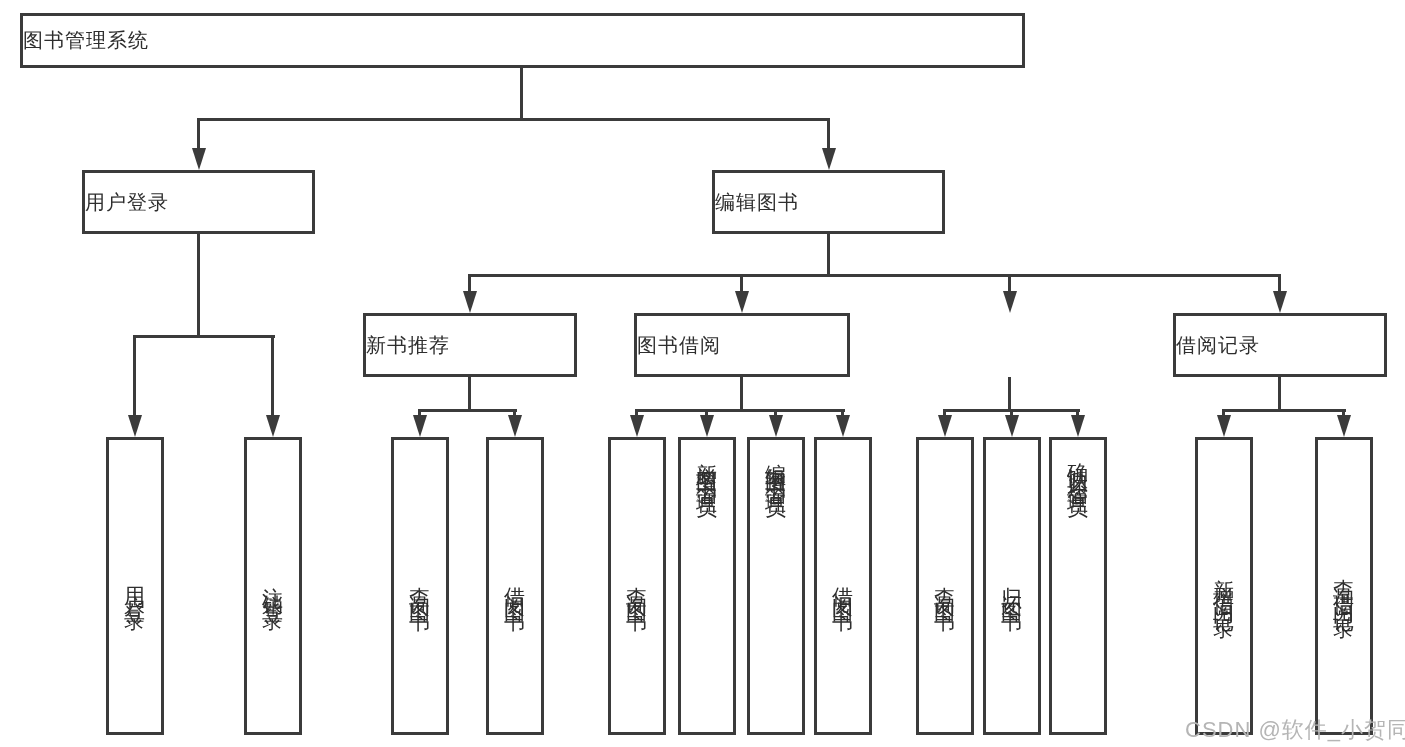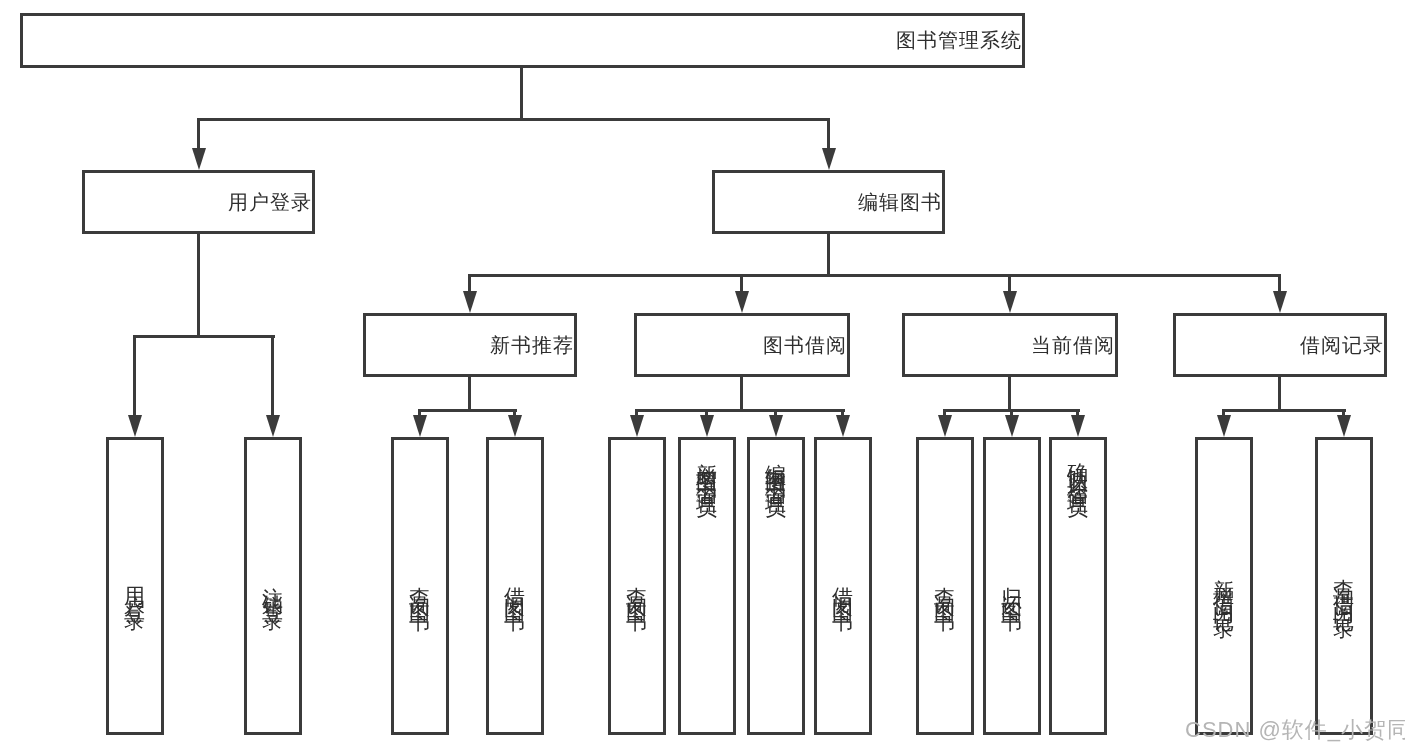--- a/index.html
+++ b/index.html
@@ -8,21 +8,21 @@
     width:1405px;height:747px;
     background:#ffffff;
     font-family:"Liberation Sans","DejaVu Sans",sans-serif;
     overflow:hidden;
   }
   .hbox{
     position:absolute;
     box-sizing:border-box;
     border:3px solid #3b3b3b;
     background:#ffffff;
-    display:flex;align-items:center;justify-content:flex-end;
+    display:flex;align-items:center;justify-content:flex-start;
     font-size:20px;color:#2e2e2e;
     letter-spacing:1px;
   }
   .vbox{
     position:absolute;
     box-sizing:border-box;
     top:437px;width:58px;height:298px;
     border:3px solid #3b3b3b;
     background:#ffffff;
     display:flex;align-items:center;justify-content:center;
@@ -84,23 +84,20 @@
   <div class="vline" style="left:1008px;top:274px;height:17px;"></div>
   <div class="ah" style="left:1003px;top:291px;"></div>
   <div class="vline" style="left:1278px;top:274px;height:17px;"></div>
   <div class="ah" style="left:1273px;top:291px;"></div>
 
   <div class="hbox" style="left:634px;top:313px;width:216px;height:64px;">
     <span>图书借阅</span>
   </div>
   <div class="hbox" style="left:363px;top:313px;width:214px;height:64px;">
     <span>新书推荐</span>
-  </div>
-  <div class="hbox" style="left:902px;top:313px;width:216px;height:64px;">
-    <span>当前借阅</span>
   </div>
   <div class="hbox" style="left:1173px;top:313px;width:214px;height:64px;">
     <span>借阅记录</span>
   </div>
 
   <div class="vline" style="left:468px;top:377px;height:32px;"></div>
   <div class="hline" style="left:418px;top:409px;width:99px;"></div>
   <div class="vline" style="left:418px;top:409px;height:8px;"></div>
   <div class="ah" style="left:413px;top:415px;"></div>
   <div class="vline" style="left:513px;top:409px;height:8px;"></div>

